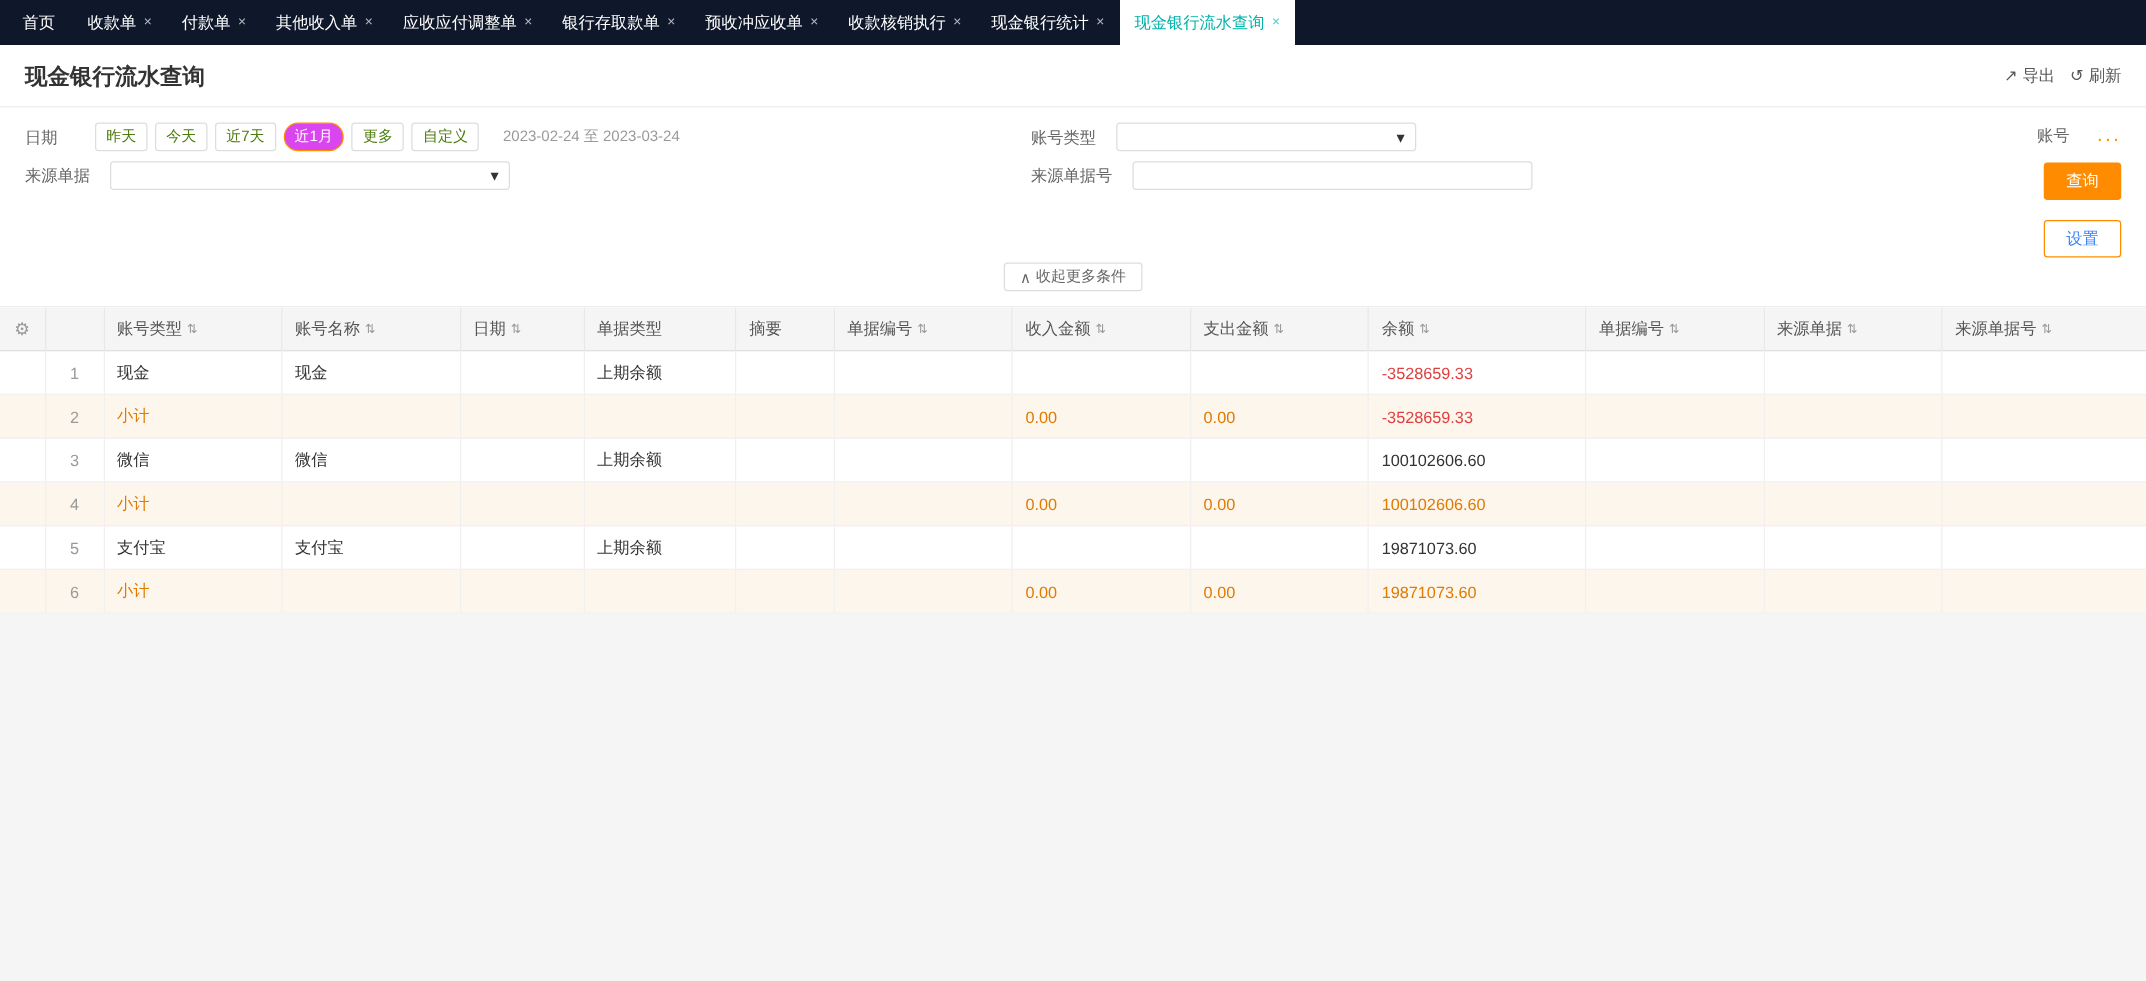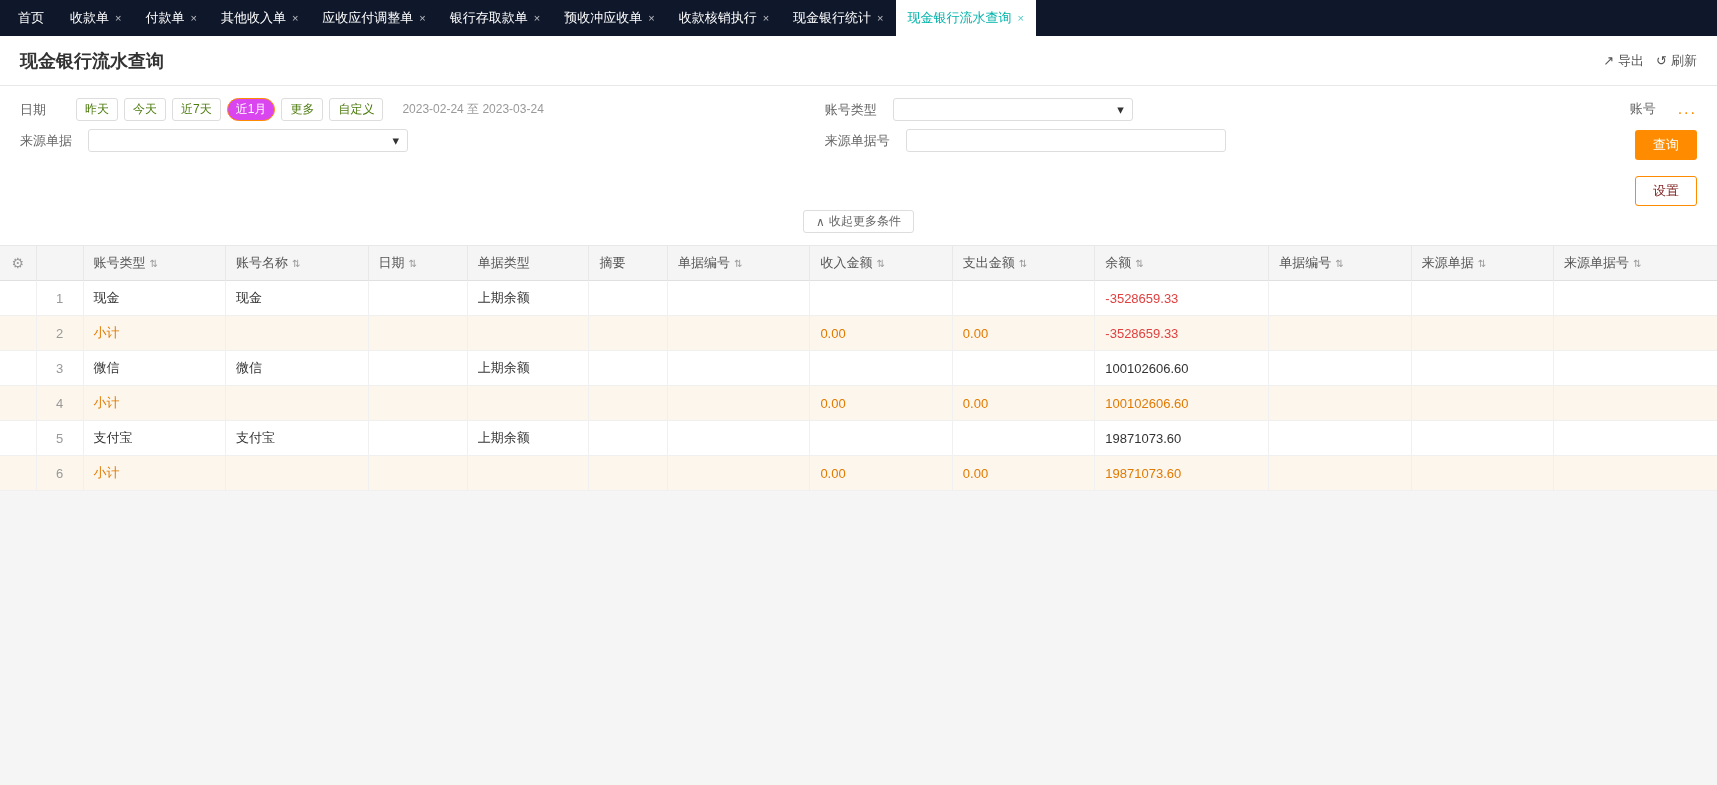--- a/index.html
+++ b/index.html
@@ -143,21 +143,21 @@
       background: #ff8c00;
       color: #fff;
       border: none;
       border-radius: 3px;
       padding: 6px 18px;
       font-size: 13px;
       cursor: pointer;
     }
     .settings-btn {
       background: #fff;
-      color: #7f1d1d;
+      color: #3b82f6;
       border: 1px solid #ff8c00;
       border-radius: 3px;
       padding: 5px 14px;
       font-size: 13px;
       cursor: pointer;
     }
     .right-btns {
       display: flex;
       flex-direction: column;
       gap: 16px;

